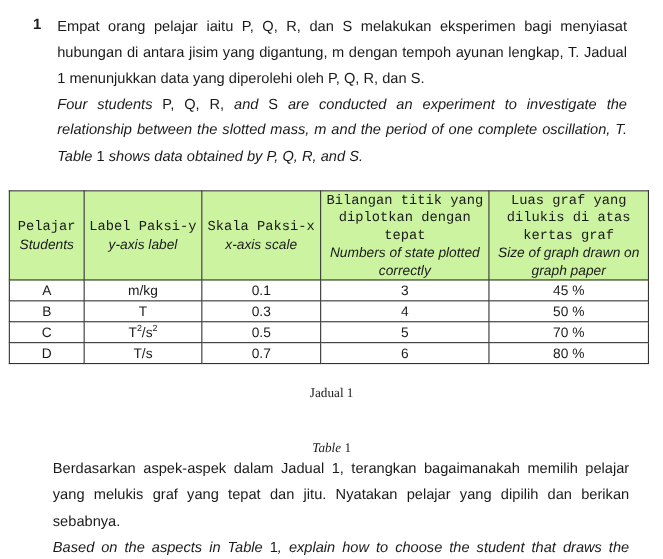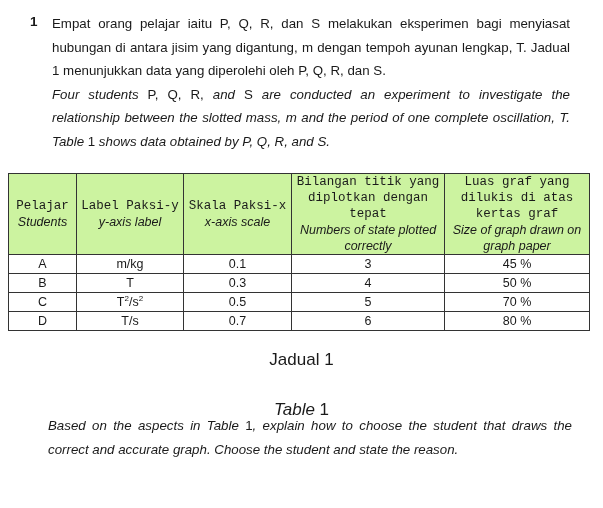--- a/index.html
+++ b/index.html
@@ -27,21 +27,22 @@
     }
     table.data th {
       background: #ccf3a0; font-weight: normal; line-height: 16px;
       height: 74px; vertical-align: middle;
     }
     table.data td { height: 18px; line-height: 18px; }
     table.data th .en { font-style: italic; display: block; }
     table.data th .ms { display: block; font-family: Liberation Mono, monospace; }
     .caption {
       position: absolute; left: 0; width: 603px; text-align: center;
-      font-size: 17px;
+      font-size: 12px;
+      font-family: Liberation Serif, serif;
     }
     .cap1 { top: 350px; }
     .cap2 { top: 374px; font-style: italic; margin-top: 26px; }
     .cap2 .num { font-style: normal; }
     .task {
       position: absolute; left: 48px; top: 414px; width: 524px;
       font-size: 13.3px; line-height: 24px;
     }
     .task p { margin: 0; }
     sup { font-size: 8px; line-height: 0; }
@@ -117,14 +118,15 @@
       <td>6</td>
       <td>80 %</td>
     </tr>
   </tbody>
 </table>
 
 <div class="caption cap1">Jadual 1</div>
 <div class="caption cap2"><span>Table</span><span class="num"> 1</span></div>
 
 <div class="task">
+  <p class="justify">Berdasarkan aspek-aspek dalam Jadual 1, terangkan bagaimanakah memilih pelajar yang melukis graf yang tepat dan jitu. Nyatakan pelajar yang dipilih dan berikan sebabnya.</p>
   <p class="justify it"><span>Based on the aspects in Table </span><span style="font-style:normal">1</span><span>, explain how to choose the student that draws the correct and accurate graph. Choose the student and state the reason.</span></p>
 </div>
 
 </body></html>

